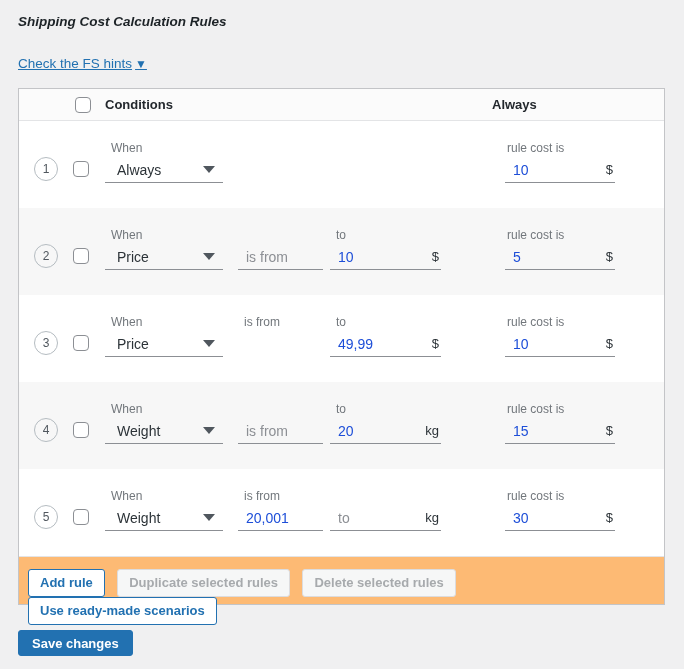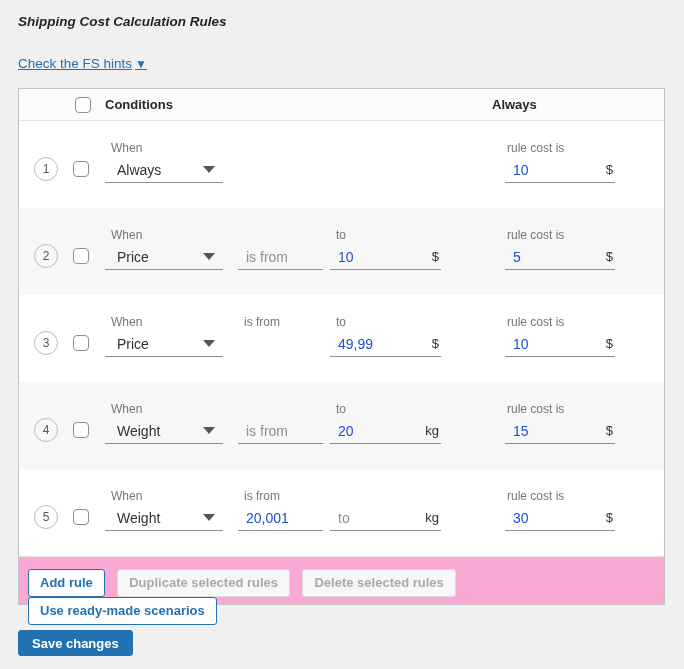--- a/index.html
+++ b/index.html
@@ -114,21 +114,21 @@
     font-family: inherit; font-size: 14px; color: #1d4ed8;
     padding: 0 4px 0 8px;
   }
   .finput::placeholder { color: #8c8f94; opacity: 1; }
   .unit { font-size: 13px; color: #2c3338; padding-right: 2px; white-space: nowrap; }
 
   .tfoot {
     height: 48px;
     border-top: 1px solid #e3e4e6;
     padding: 12px 0 0 9px;
-    background: #f9a8d4;
+    background: #fdba74;
   }
   .btn {
     display: inline-block;
     height: 28px; line-height: 26px;
     padding: 0 11px; margin-right: 8px;
     font-family: inherit; font-size: 13px; font-weight: 600;
     color: #2271b1; background: #fff;
     border: 1px solid #2271b1; border-radius: 3px;
     cursor: pointer;
   }

